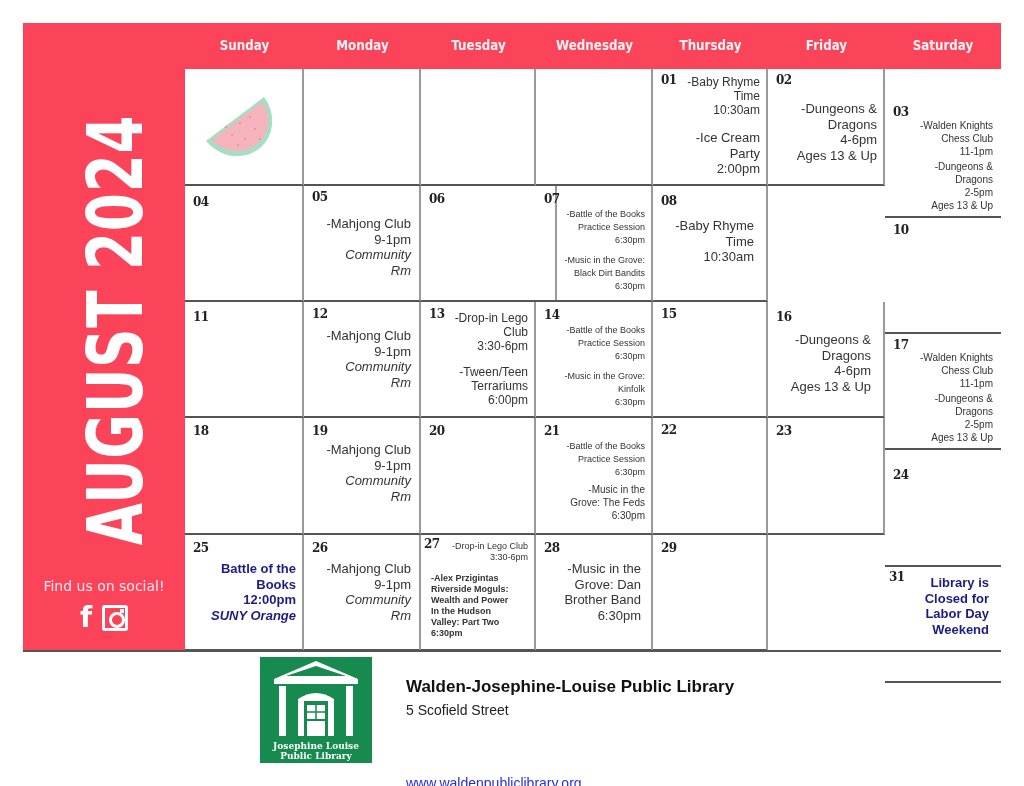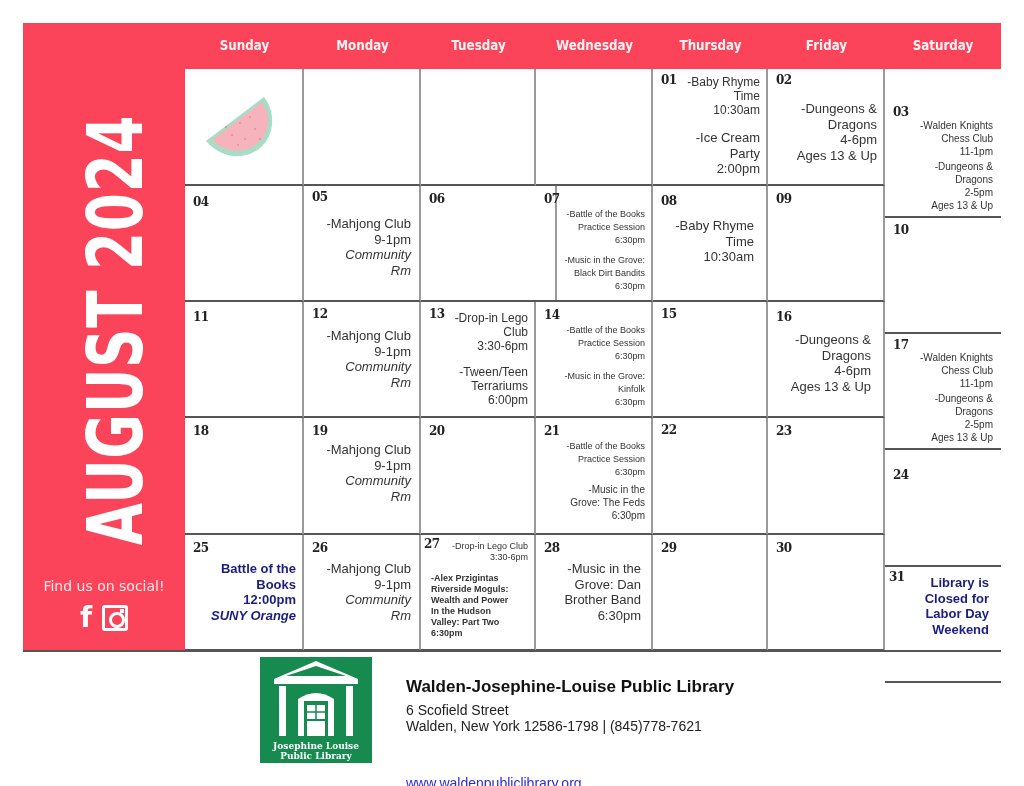--- a/index.html
+++ b/index.html
@@ -201,23 +201,20 @@
   <div class="cell" style="left:468px;top:117px;width:115px;height:116px">
     <span class="day-num" style="top:8px">08</span>
     <div class="events" style="top:32px;right:12px">
       <div class="ev sz-l">
         <span class="ev-line">-Baby Rhyme</span>
         <span class="ev-line">Time</span>
         <span class="ev-line">10:30am</span>
       </div>
     </div>
   </div>
-  <div class="cell" style="left:583px;top:117px;width:117px;height:116px">
-    <span class="day-num" style="top:6px">09</span>
-  </div>
   <div class="cell last-col" style="left:700px;top:117px;width:116px;height:116px">
     <span class="day-num" style="top:5px">10</span>
   </div>
 
   <div class="cell" style="left:0;top:233px;width:119px;height:116px">
     <span class="day-num" style="top:8px">11</span>
   </div>
   <div class="cell" style="left:119px;top:233px;width:117px;height:116px">
     <span class="day-num" style="top:5px">12</span>
     <div class="events" style="top:26px;right:8px">
@@ -379,23 +376,20 @@
       <div class="ev sz-l">
         <span class="ev-line">-Music in the</span>
         <span class="ev-line">Grove: Dan</span>
         <span class="ev-line">Brother Band</span>
         <span class="ev-line">6:30pm</span>
       </div>
     </div>
   </div>
   <div class="cell" style="left:468px;top:466px;width:115px;height:116px">
     <span class="day-num" style="top:6px">29</span>
-  </div>
-  <div class="cell" style="left:583px;top:466px;width:117px;height:116px">
-    <span class="day-num" style="top:6px">30</span>
   </div>
   <div class="cell last-col" style="left:700px;top:466px;width:116px;height:116px">
     <span class="day-num" style="top:3px;left:4px">31</span>
     <div class="events blue" style="top:8px;left:16px;right:12px">
       <div class="ev sz-l">
         <span class="ev-line">Library is</span>
         <span class="ev-line">Closed for</span>
         <span class="ev-line">Labor Day</span>
         <span class="ev-line">Weekend</span>
       </div>
@@ -419,16 +413,15 @@
     <line x1="47" y1="55" x2="65" y2="55" stroke="#178a4f" stroke-width="1.5"></line>
     <rect x="47" y="64" width="18" height="15" fill="#fff"></rect>
   </svg>
   <div class="logo-text">
     <div>Josephine Louise</div>
     <div>Public Library</div>
   </div>
 </div>
 <div class="lib-name">Walden-Josephine-Louise Public Library</div>
 <div class="lib-addr">
-  <div>6 Scofield Street</div>
-  <div>Walden, New York 12586-1798 | (845)778-7621</div>
+  <div>5 Scofield Street</div>
 </div>
 <div class="lib-link">www.waldenpubliclibrary.org</div>
 
 </body></html>

